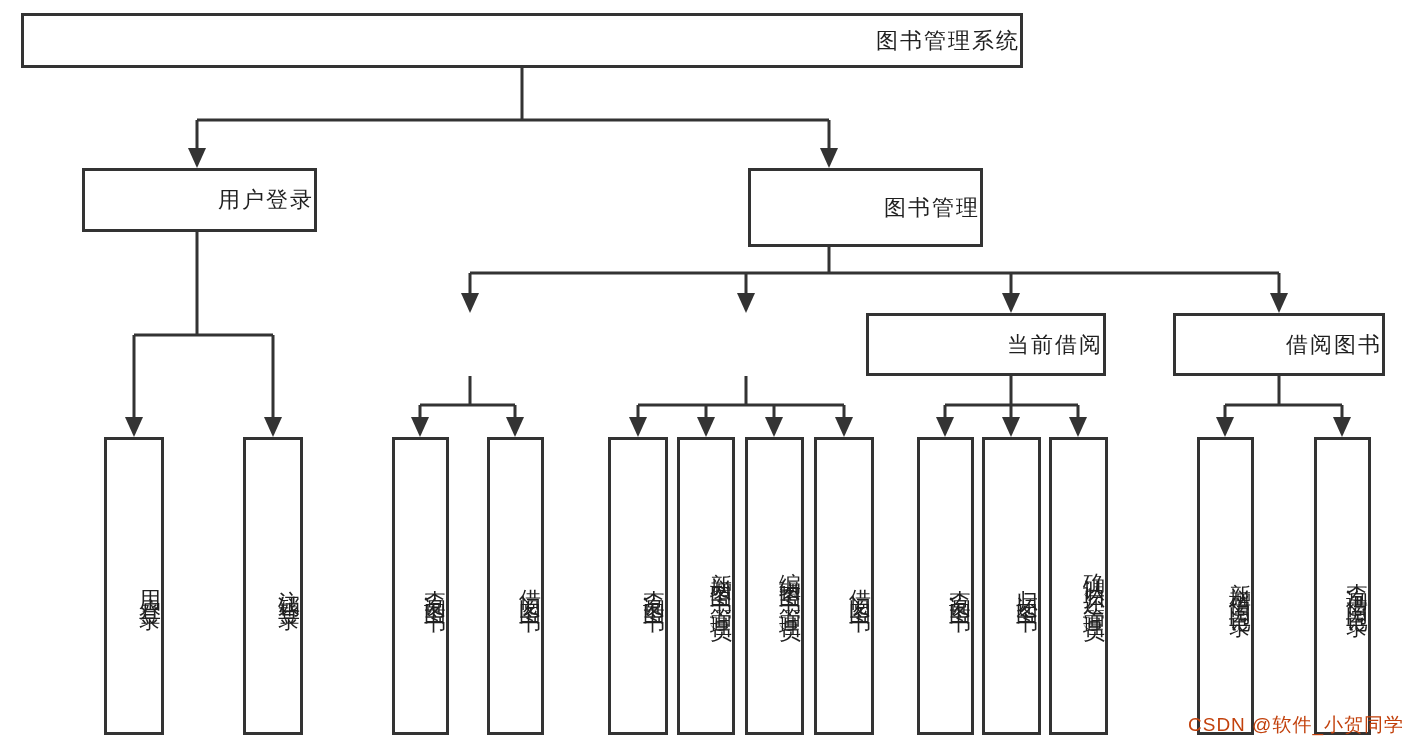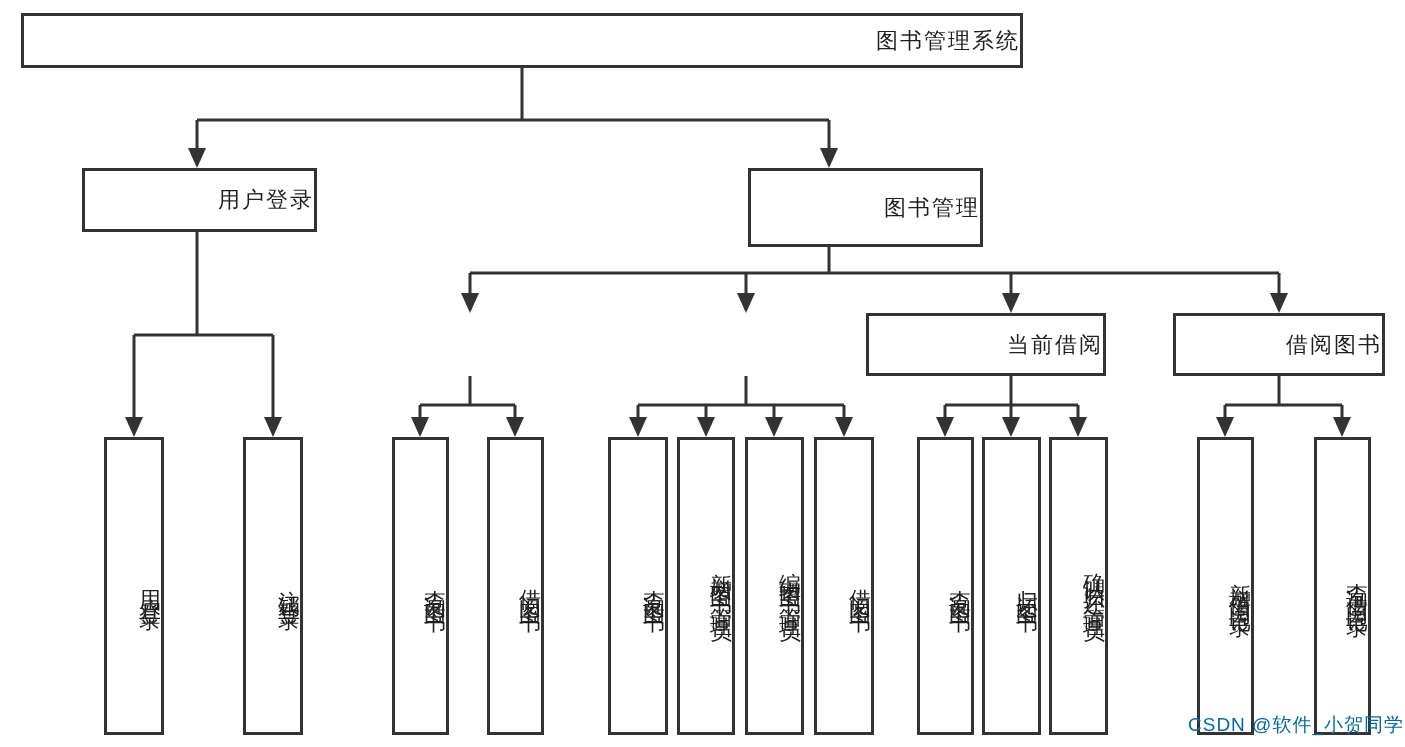--- a/index.html
+++ b/index.html
@@ -45,21 +45,21 @@
     line-height: 1;
     letter-spacing: 7px;
     color: #1f1f1f;
   }
   .watermark {
     position: absolute;
     left: 1188px;
     top: 712px;
     font-size: 19px;
     letter-spacing: 1px;
-    color: #0369a1;
+    color: #c2410c;
     white-space: nowrap;
   }
 </style>
 </head>
 <body>
 
 <div id="canvas">
 
   <svg id="wires" viewBox="0 0 1405 747" xmlns="http://www.w3.org/2000/svg">
     <g stroke="#333333" stroke-width="3" fill="none">

